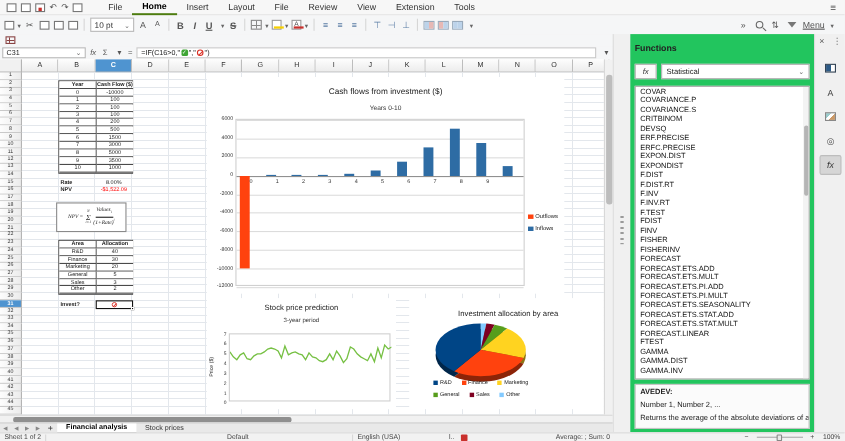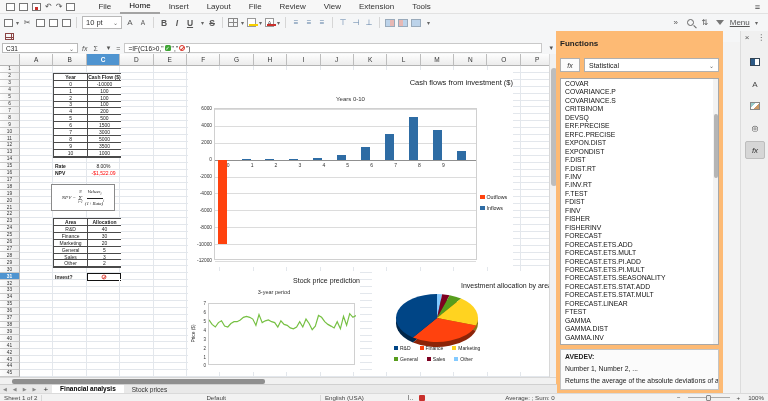--- a/index.html
+++ b/index.html
@@ -6,21 +6,21 @@
   html,body{width:768px;height:401px;overflow:hidden;font-family:"Liberation Sans",sans-serif;background:#f3f3f3;color:#222}
   #app{position:relative;width:768px;height:401px;background:#f3f3f3}
   
   #menubar{position:absolute;left:0;top:0;width:768px;height:14px;background:#f7f7f7;border-bottom:1px solid #e2e2e2;display:flex;align-items:center}
   #quick-access{display:flex;align-items:center;gap:4px;padding:0 6px}
   .qa-ic{width:9px;height:8px;border:1px solid #777;background:#fff;position:relative}
   .qa-ic.save::after{content:"";position:absolute;left:2px;top:3px;width:3px;height:3px;background:#c9302c}
   .qa-txt{font-size:8px;color:#555;line-height:8px}
   #menu-tabs{display:flex;height:14px;align-items:center;margin-left:8px;flex:1}
   .mtab{font-size:8px;color:#333;padding:0 9px;height:14px;display:flex;align-items:center}
-  .mtab.active{border-bottom:2px solid #a3a3a3;color:#000;font-weight:normal}
+  .mtab.active{border-bottom:2px solid #4d7c0f;color:#000;font-weight:bold}
   #menubar-burger{font-size:9px;color:#444;padding:0 8px}
   
   #toolbar{position:absolute;left:0;top:14px;width:768px;height:17px;background:#f5f6f7;display:flex;align-items:center;font-size:8px;color:#444;gap:3px;padding:0 4px}
   .tsep{width:1px;height:11px;background:#d6d6d6;margin:0 2px}
   .tbtn{display:flex;align-items:center;justify-content:center;min-width:10px;height:13px;color:#555}
   .combo{background:#fff;border:1px solid #b9b9b9;height:13px;display:flex;align-items:center;font-size:7.5px;color:#333;padding:0 3px;justify-content:space-between}
   .caret{font-size:6px;color:#666;margin-left:3px}
   .letter{font-weight:bold;font-size:8.5px}
   .clr-ic{width:9px;height:9px;border:1px solid #999;position:relative;background:#fff;font-size:6px;text-align:center;line-height:8px}
   .clr-ic .bar{position:absolute;left:1px;right:1px;bottom:0;height:2.5px}
@@ -62,21 +62,21 @@
   #formula-obj .sum{display:flex;flex-direction:column;align-items:center;line-height:3.5px;font-size:3.5px}
   #formula-obj .sum b{font-size:7px;font-weight:normal;line-height:6px}
   #formula-obj .frac{display:flex;flex-direction:column;align-items:center;line-height:5.5px}
   #formula-obj .frac .top{border-bottom:0.8px solid #222;padding:0 1px}
   sub,sup{font-size:3.5px}
   #sel-cell{position:absolute;left:66.8px;top:207.33px;width:33.9px;height:7.4px;border:1.6px solid #111;display:flex;align-items:center;justify-content:center;background:#fff}
   #sel-cell .noent{transform:scale(.8)}
   #sel-handle{position:absolute;right:-2px;bottom:-2px;width:3px;height:3px;background:#111;border:0.5px solid #fff}
   
   .chart{position:absolute;background:#fff}
-  .chart .ttl{position:absolute;width:100%;text-align:right;font-size:7.5px;color:#222}
+  .chart .ttl{position:absolute;width:100%;text-align:center;font-size:7.5px;color:#222}
   .chart .sub{position:absolute;width:100%;text-align:center;font-size:6px;color:#333}
   .plot{position:absolute;border:1px solid #d0d0d0}
   .gl{position:absolute;left:0;width:100%;height:1px;background:#dcdcdc}
   .gl.zero{background:#909090}
   .ytick{position:absolute;font-size:4.8px;color:#333;text-align:right;width:24px}
   .xtick{position:absolute;font-size:5px;color:#333;text-align:center;width:12px}
   .bar{position:absolute;width:9px}
   .leg{position:absolute;display:flex;align-items:center;gap:2px;font-size:5.3px;color:#222}
   .leg i{width:4.5px;height:4.5px;display:inline-block}
   .ylab{position:absolute;font-size:4.8px;color:#333;transform:rotate(-90deg)}
@@ -84,21 +84,21 @@
   .pleg span{display:flex;align-items:center;gap:2px}
   .pleg i{width:4px;height:4px;display:inline-block}
   
   #vscroll{position:absolute;left:549px;top:0;width:8px;height:323px;background:#f1f1f1;border-left:1px solid #d8d8d8}
   #vscroll .thumb{position:absolute;left:1px;top:14px;width:6px;height:118px;background:#bdbdbd;border-radius:3px}
   #hscroll{position:absolute;left:0;top:377px;width:557px;height:7px;background:#f1f1f1;border-top:1px solid #d8d8d8}
   #hscroll .thumb{position:absolute;left:12px;top:1px;width:253px;height:5px;background:#8f8f8f;border-radius:2px}
   
   #splitter{position:absolute;left:557px;top:31px;width:16px;height:362px;background:#f0f0f0;border-left:1px solid #ddd}
   #splitter .dots{position:absolute;left:6px;top:165px;width:3px;height:26px;background:repeating-linear-gradient(to bottom,#9a9a9a 0 2px,transparent 2px 5px)}
-  #panel{position:absolute;left:556px;top:31px;width:167px;height:362px;background:#fdba74}
+  #panel{position:absolute;left:573px;top:31px;width:167px;height:362px;background:#22c55e}
   #panel-header{position:absolute;left:4px;top:8px;font-size:8px;font-weight:bold;color:#222}
   #cat-row{position:absolute;left:4px;top:26px;width:159px;height:16px;display:flex;gap:4px;align-items:center}
   #fx-btn{width:20px;height:14px;border:1px solid #b0b0b0;background:#fbfbfb;font-size:7px;font-style:italic;display:flex;align-items:center;justify-content:center;color:#333}
   #cat-select{flex:1;height:14px;background:#fff;border:1px solid #b0b0b0;font-size:7px;display:flex;align-items:center;justify-content:space-between;padding:0 4px;color:#222}
   #fn-list{position:absolute;left:4px;top:47px;width:159px;height:267px;background:#fff;border:1px solid #a8a8a8;overflow:hidden;padding:1px 0 0 4px}
   .fn-item{font-size:6.8px;line-height:8.45px;color:#111;white-space:nowrap}
   #fn-scroll{position:absolute;right:0;top:0;width:5px;height:100%;background:#f3f3f3}
   #fn-scroll .thumb{position:absolute;left:0.5px;top:35px;width:4px;height:64px;background:#b5b5b5;border-radius:2px}
   #fn-desc{position:absolute;left:4px;top:318px;width:159px;height:41px;background:#fbfbfb;border:1px solid #c4c4c4;padding:3px 4px;overflow:hidden}
   #fn-desc .t1{font-size:6.8px;font-weight:bold;color:#222}

